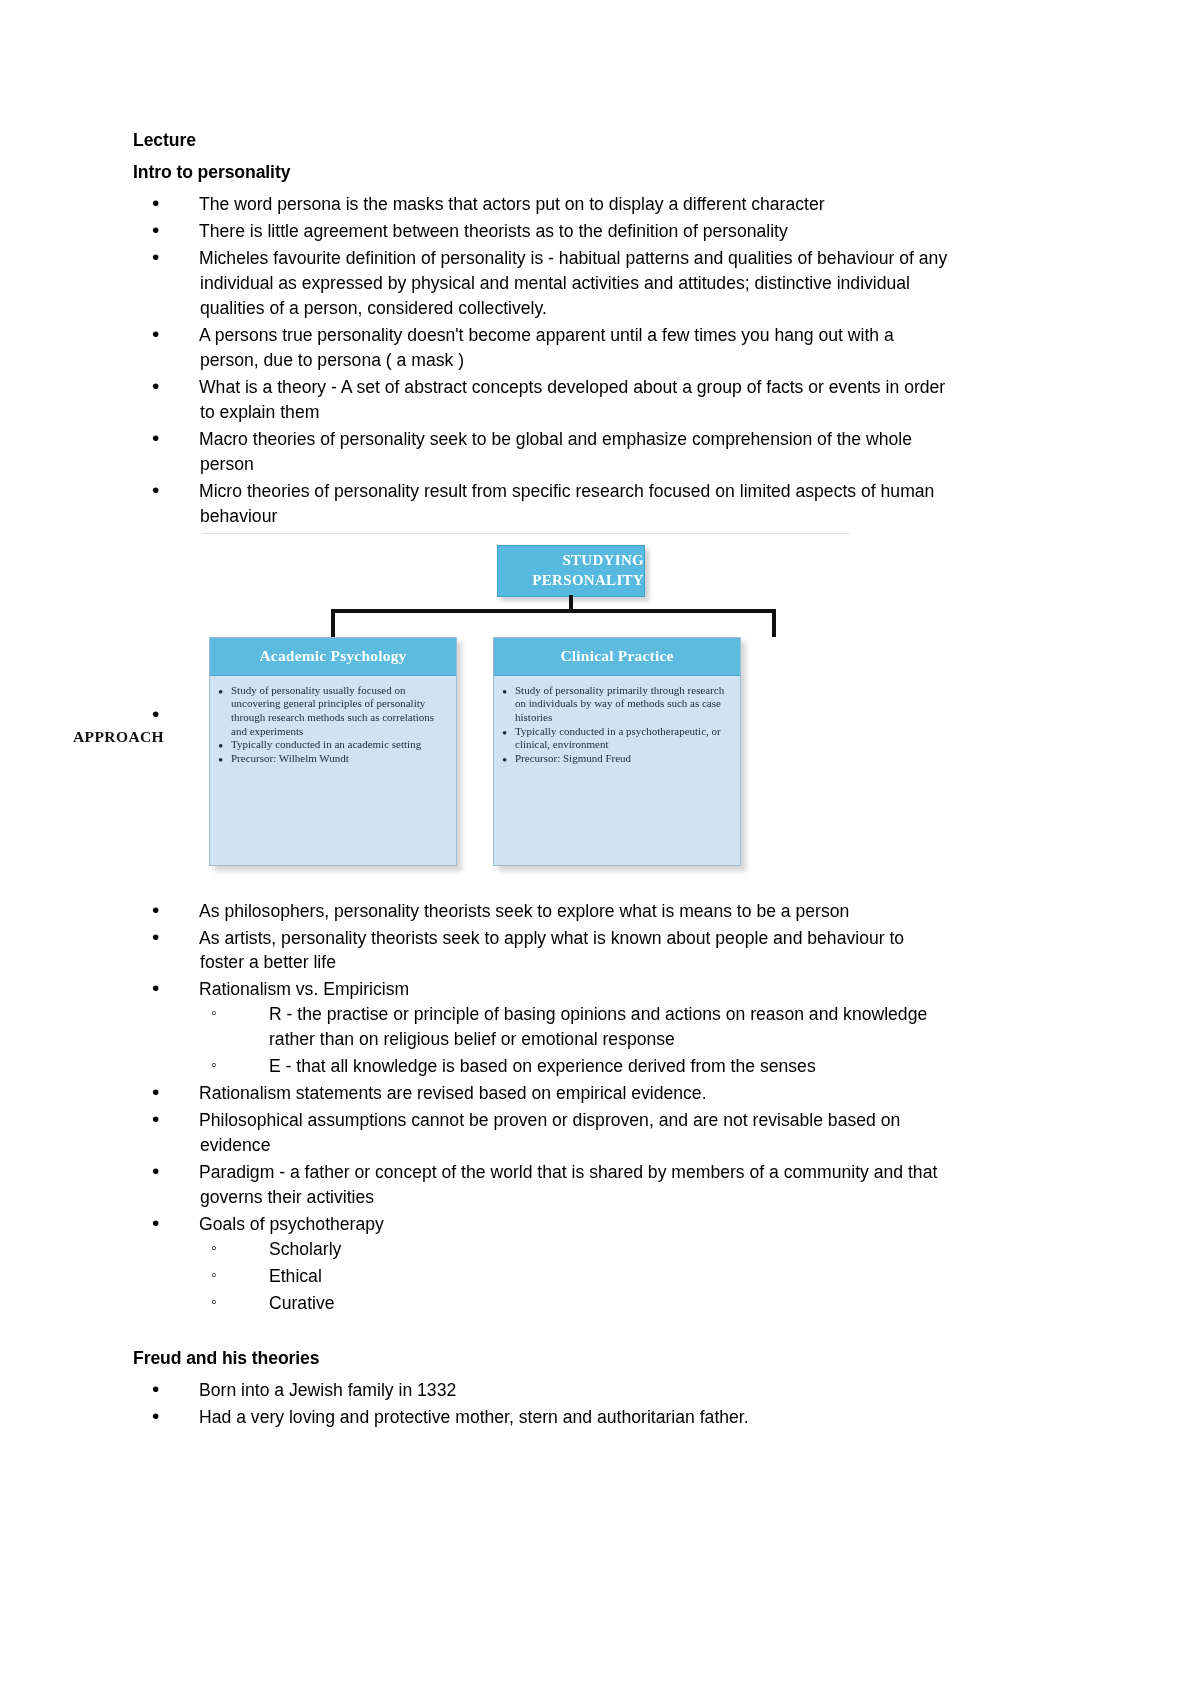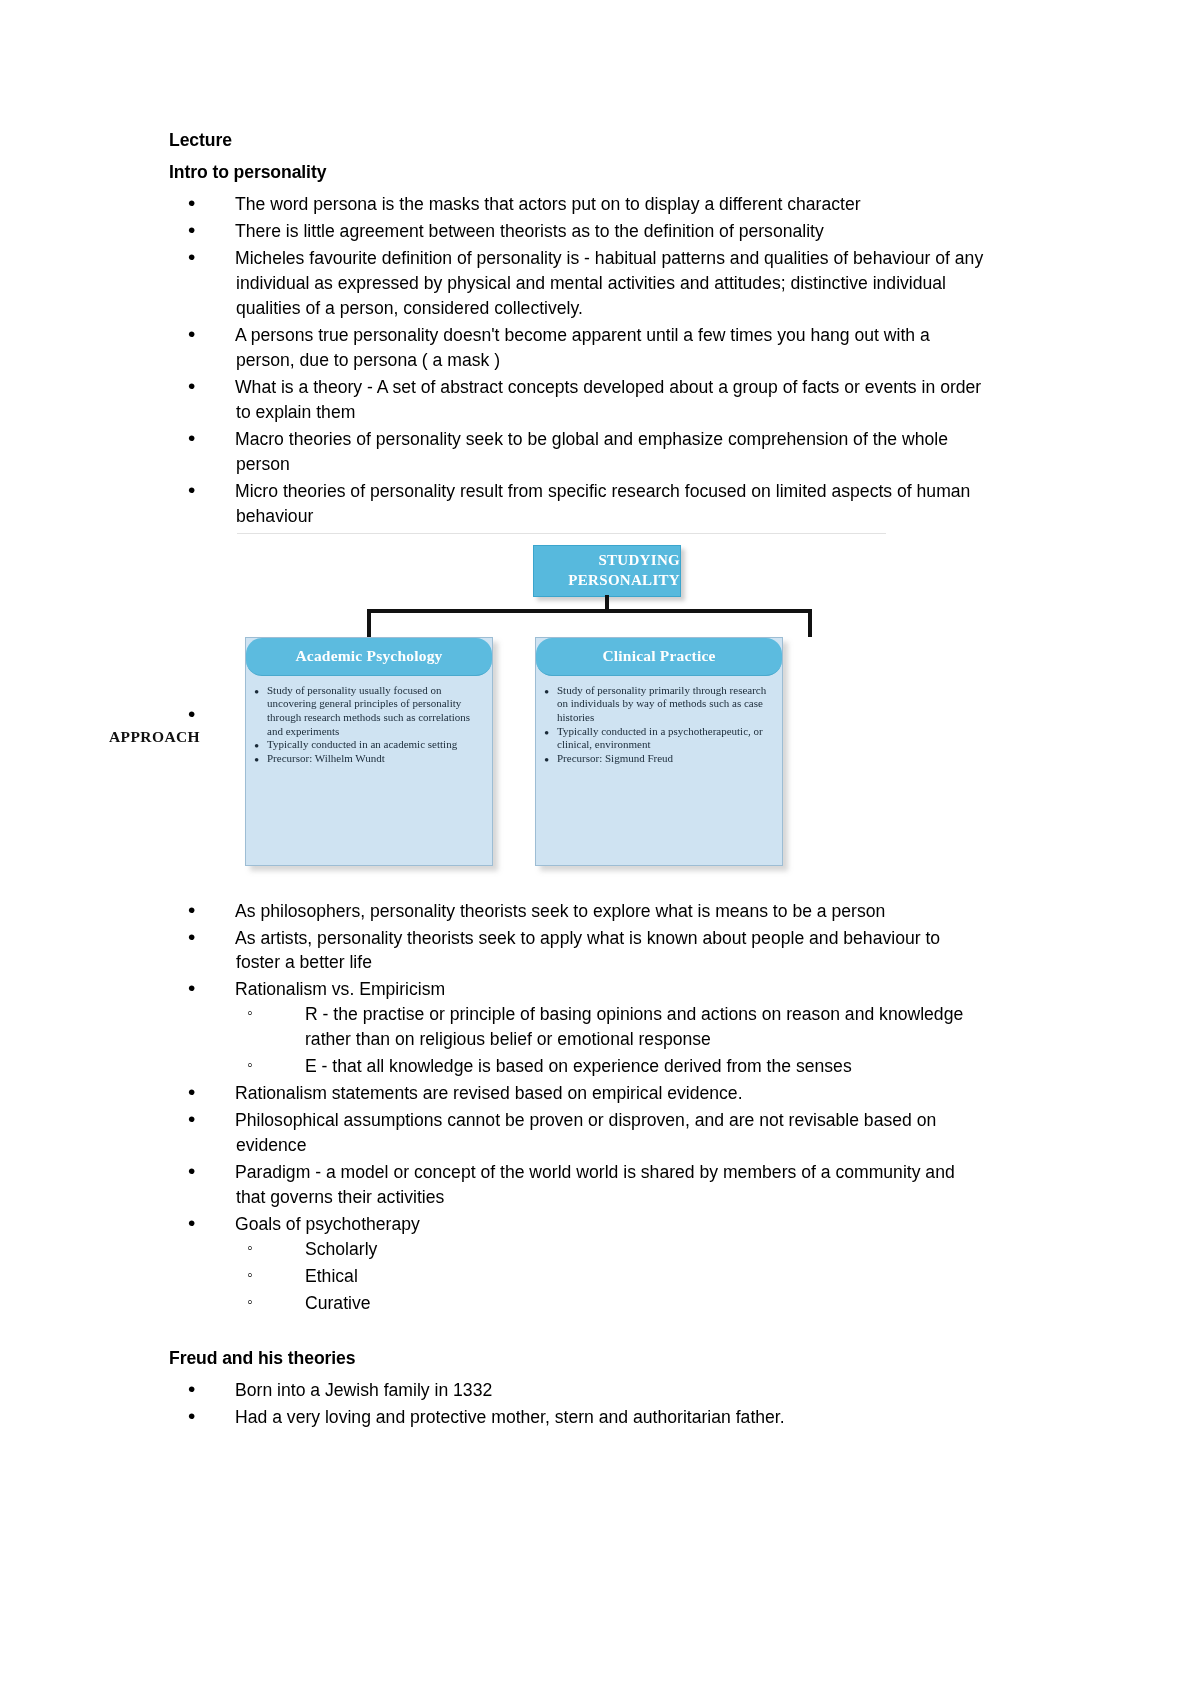--- a/index.html
+++ b/index.html
@@ -12,21 +12,20 @@
     color: #000000;
   }
   .page {
     position: relative;
     width: 1078px;
     height: 1698px;
     background: #ffffff;
     box-sizing: border-box;
     padding: 128px 130px 0 133px;
     overflow: hidden;
-    margin-left: 36px;
   }
   .doc {
     font-size: 17.6px;
     line-height: 1.42;
   }
   .heading {
     font-weight: bold;
     font-size: 17.6px;
     margin: 0 0 7px 0;
     letter-spacing: -0.1px;
@@ -159,32 +158,31 @@
   }
   .panel {
     position: absolute;
     top: 104px;
     width: 246px;
     background: #cfe3f2;
     border: 1px solid #9dbdd4;
     box-shadow: 5px 5px 5px rgba(140,140,140,0.35);
   }
   .panel.left { left: 8px; height: 227px; }
-  .panel.right { left: 298px; height: 227px; }
+  .panel.right { left: 292px; height: 227px; }
   .panel-header {
     background: #5cbbdf;
     border-bottom: 1px solid #4aa9cd;
     color: #ffffff;
     font-family: "Liberation Serif", serif;
     font-weight: bold;
     font-size: 15.5px;
     text-align: center;
     padding: 7px 0 8px 0;
     letter-spacing: 0.2px;
-    border-radius: 16px;
   }
   .panel-body {
     padding: 8px 10px 8px 8px;
     font-family: "Liberation Serif", serif;
     font-size: 11px;
     line-height: 1.245;
     color: #1a2a38;
   }
   .panel-body ul {
     list-style: none;
@@ -302,21 +300,21 @@
           <li>E - that all knowledge is based on experience derived from the senses</li>
         </ul>
       </li>
       <li>
           <span class="btext">Rationalism statements are revised based on empirical evidence.</span>
         </li>
       <li>
           <span class="btext">Philosophical assumptions cannot be proven or disproven, and are not revisable based on evidence</span>
         </li>
       <li>
-          <span class="btext">Paradigm - a model or concept of the world world is shared by members of a community and that governs their activities</span>
+          <span class="btext">Paradigm - a father or concept of the world that is shared by members of a community and that governs their activities</span>
         </li>
       <li>
         <span class="btext">Goals of psychotherapy</span>
         <ul class="lvl2">
           <li>Scholarly</li>
           <li>Ethical</li>
           <li>Curative</li>
         </ul>
       </li>
     </ul>

